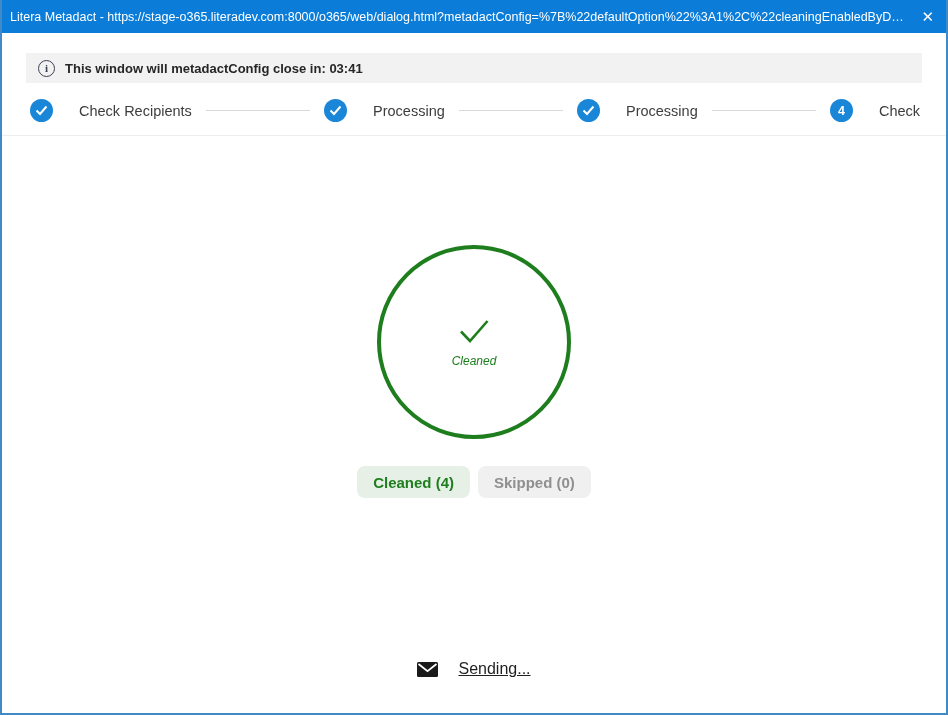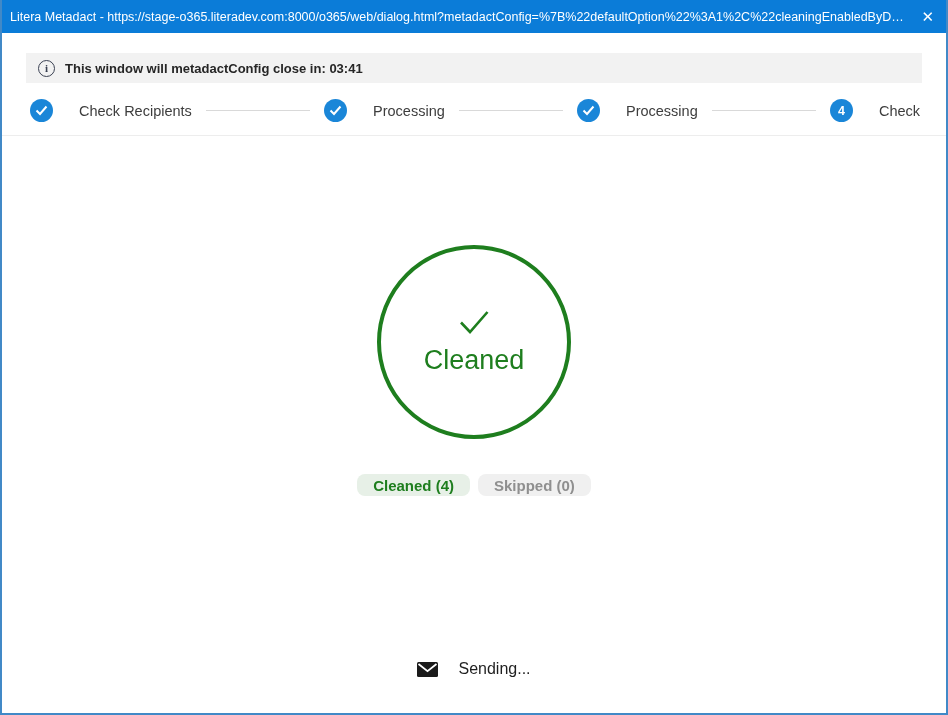--- a/index.html
+++ b/index.html
@@ -96,55 +96,56 @@
     border: 4px solid var(--success-green, #1e7e1e);
     border-radius: 50%;
     margin: 109px auto 0;
     display: flex;
     flex-direction: column;
     align-items: center;
     justify-content: center;
   }
   .result-label {
     color: var(--success-green, #1e7e1e);
-    font-size: 27px;
+    font-size: 12px;
     margin-top: 5px;
+    font-style: italic;
   }
   
   .badge-row {
     display: flex;
     justify-content: center;
     gap: 8px;
     margin-top: 27px;
   }
   .badge {
-    height: 22px;
+    height: 32px;
     display: flex;
     align-items: center;
     padding: 0 16px;
     font-size: 15px;
     font-weight: 600;
     border-radius: 8px;
     cursor: pointer;
-    margin-top: 8px;
   }
   .badge.success { background: var(--success-bg, #e7f0e7); color: var(--success-green, #1e7e1e); }
   .badge.neutral { background: var(--neutral-bg, #f0f0f0); color: var(--neutral-text, #8f8f8f); }
   .badge.danger  { background: var(--danger-bg, #fcdce1); color: var(--danger-red, #ed1b2e); }
   
   .footer {
     position: absolute;
     left: 0; right: 0;
     top: 660px;
     display: flex;
     align-items: center;
     justify-content: center;
     gap: 20px;
     font-size: 16px;
     color: #1f1f1f;
+    text-decoration: underline;
   }
   .mail-icon { display: flex; }
 </style>
 </head>
 <body>
 
 <div class="window">
 
   <div class="titlebar">
     <span class="titlebar-title">Litera Metadact - https://stage-o365.literadev.com:8000/o365/web/dialog.html?metadactConfig=%7B%22defaultOption%22%3A1%2C%22cleaningEnabledByDefault%22...</span>

